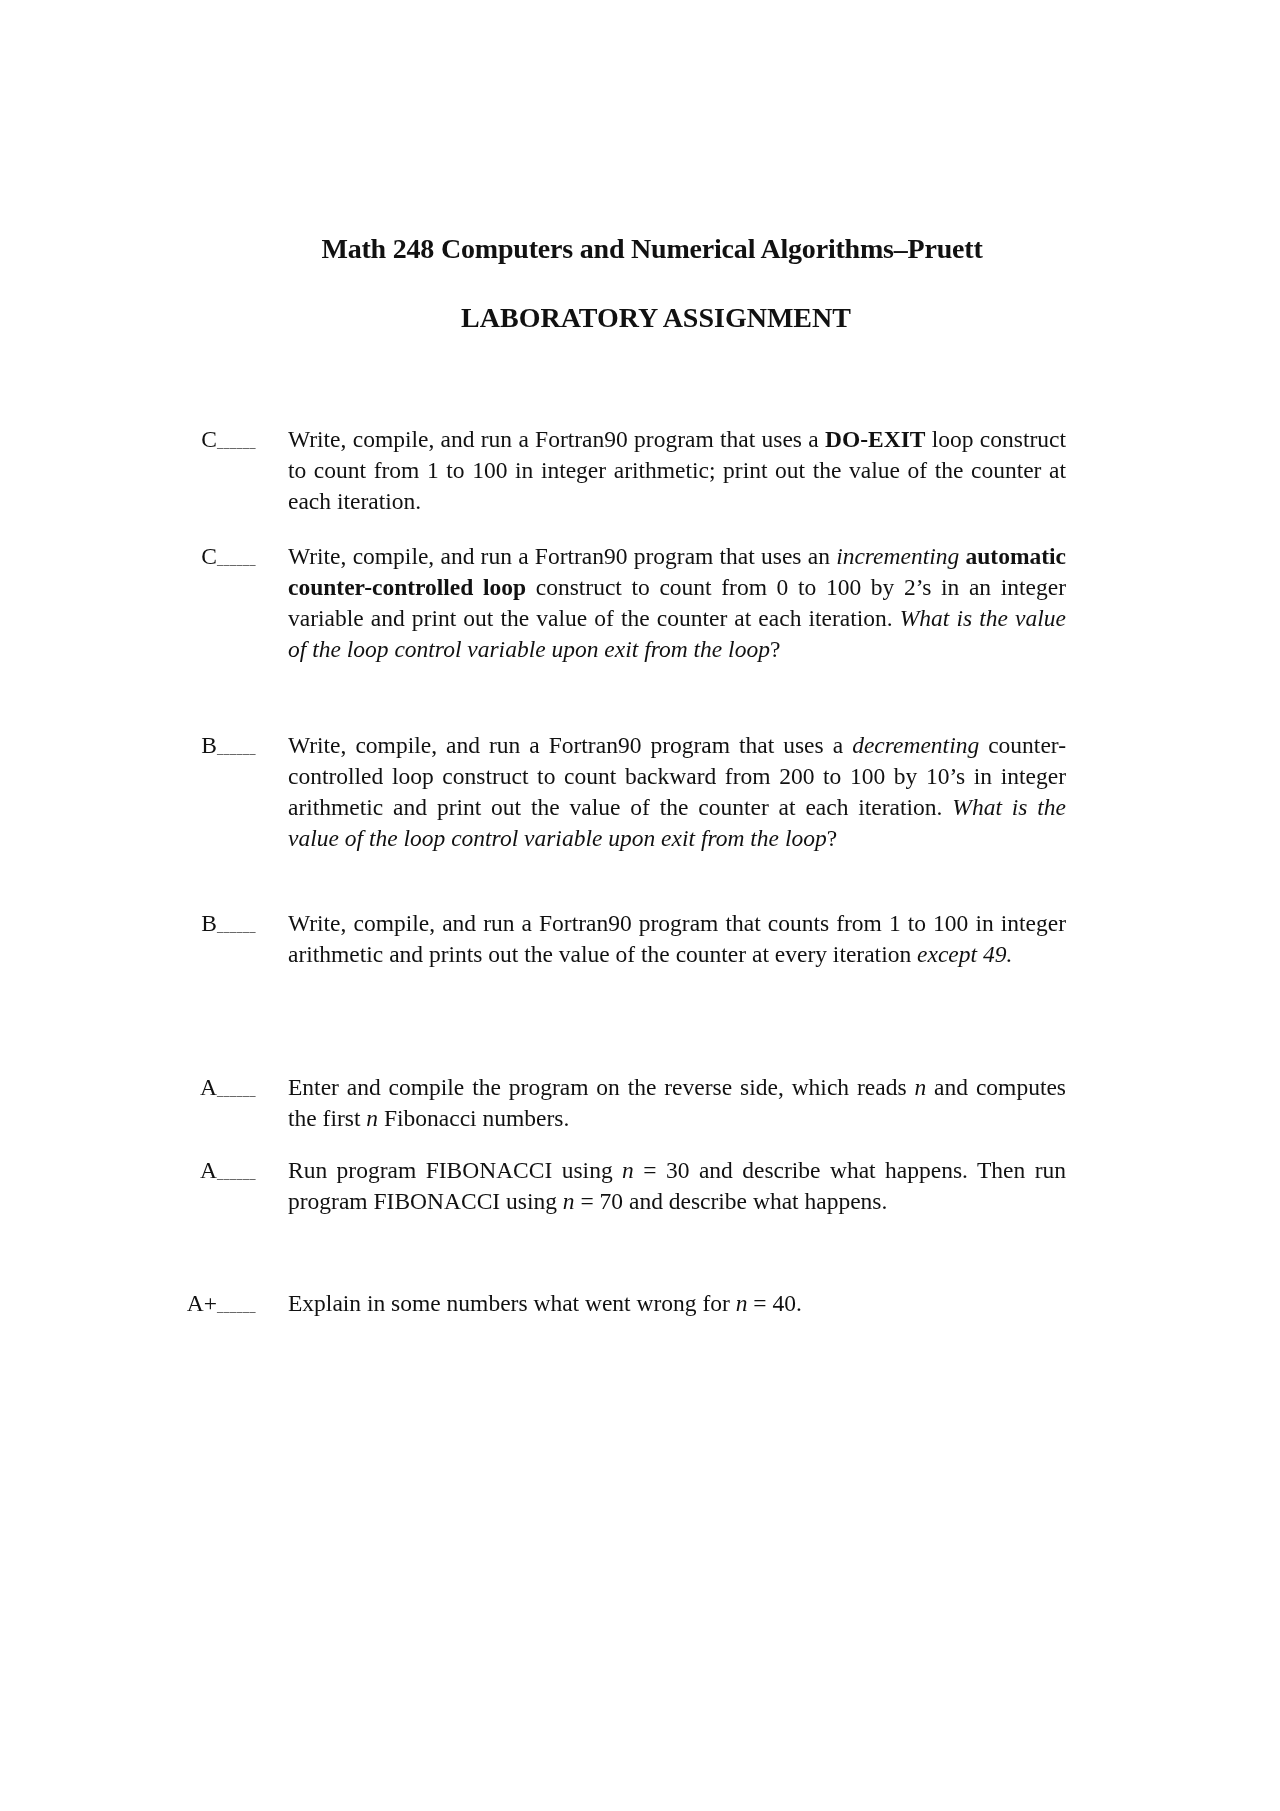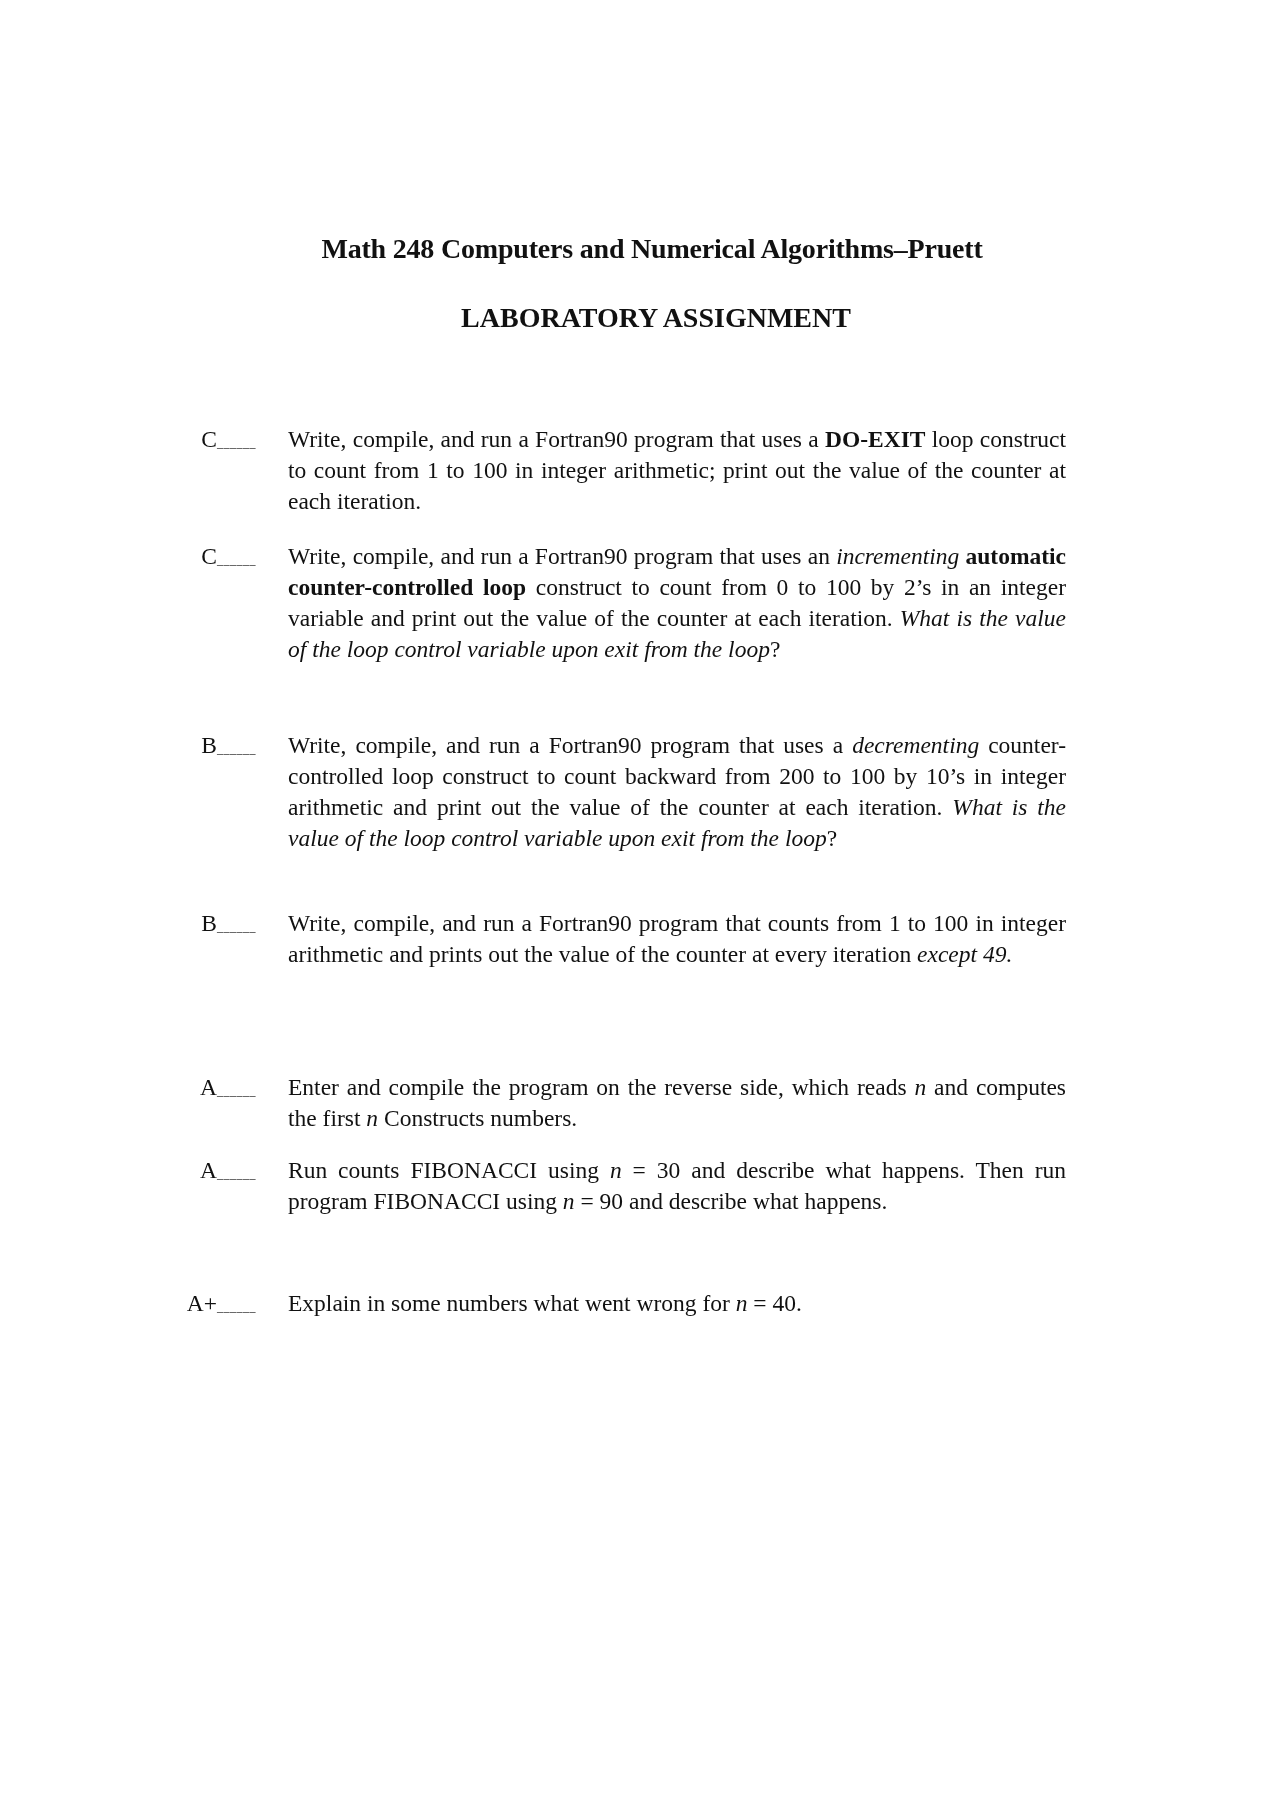--- a/index.html
+++ b/index.html
@@ -51,24 +51,24 @@
       <div class="item" style="top: 730px;">
         <div class="grade"><span>B</span><span class="blank">______</span></div>
         <div class="text"><span>Write, compile, and run a Fortran90 program that uses a </span><i>decrementing</i><span> counter-controlled loop construct to count backward from 200 to 100 by 10’s in integer arithmetic and print out the value of the counter at each it­eration. </span><i>What is the value of the loop control variable upon exit from the loop</i><span>?</span></div>
       </div>
       <div class="item" style="top: 908px;">
         <div class="grade"><span>B</span><span class="blank">______</span></div>
         <div class="text"><span>Write, compile, and run a Fortran90 program that counts from 1 to 100 in integer arithmetic and prints out the value of the counter at every iteration </span><i>except 49.</i></div>
       </div>
       <div class="item" style="top: 1072px;">
         <div class="grade"><span>A</span><span class="blank">______</span></div>
-        <div class="text"><span>Enter and compile the program on the reverse side, which reads </span><i>n</i><span> and com­putes the first </span><i>n</i><span> Constructs numbers.</span></div>
+        <div class="text"><span>Enter and compile the program on the reverse side, which reads </span><i>n</i><span> and com­putes the first </span><i>n</i><span> Fibonacci numbers.</span></div>
       </div>
       <div class="item" style="top: 1155px;">
         <div class="grade"><span>A</span><span class="blank">______</span></div>
-        <div class="text"><span>Run counts FIBONACCI using </span><i>n</i><span> = 30 and describe what happens. Then run program FIBONACCI using </span><i>n</i><span> = 90 and describe what happens.</span></div>
+        <div class="text"><span>Run program FIBONACCI using </span><i>n</i><span> = 30 and describe what happens. Then run program FIBONACCI using </span><i>n</i><span> = 70 and describe what happens.</span></div>
       </div>
       <div class="item" style="top: 1288px;">
         <div class="grade"><span>A+</span><span class="blank">______</span></div>
         <div class="text"><span>Explain in some numbers what went wrong for </span><i>n</i><span> = 40.</span></div>
       </div>
     </div>
 </div>
 
 </body></html>

